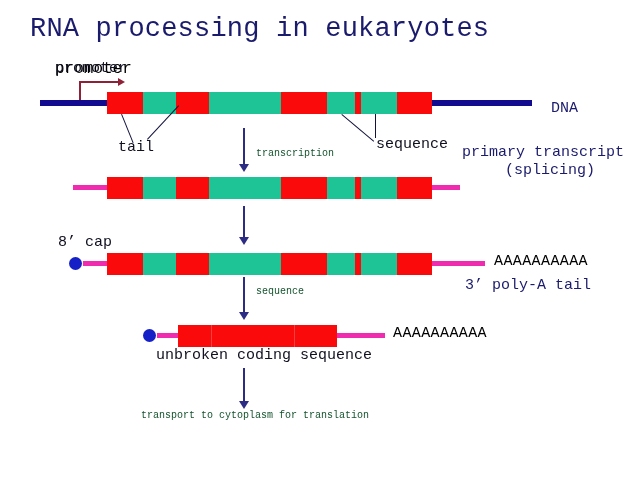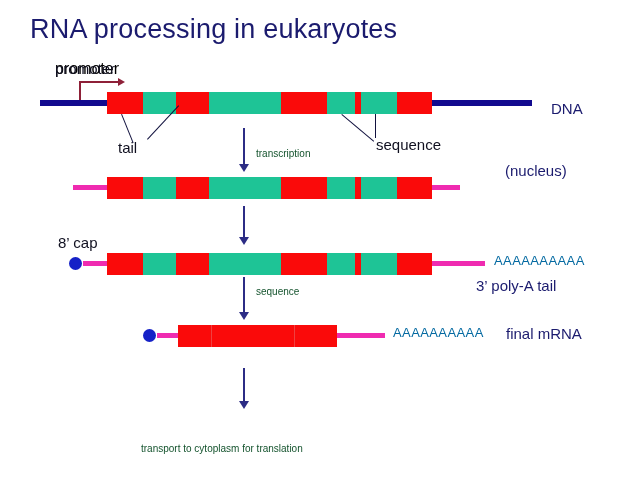--- a/index.html
+++ b/index.html
@@ -9,38 +9,39 @@
   }
   body {
     font-family: "Liberation Sans", sans-serif;
   }
   #stage {
     position: relative;
     width: 640px;
     height: 480px;
     background: #ffffff;
     overflow: hidden;
+    font-family: Liberation Mono, monospace;
   }
   .abs { position: absolute; }
 
   
   #title {
     left: 30px;
     top: 14px;
     font-size: 27px;
     color: #1b1b6e;
     letter-spacing: 0.2px;
     white-space: nowrap;
   }
 
   
   .lbl-navy   { color: #1b1b6e; font-size: 15px; white-space: nowrap; }
   .lbl-black  { color: #101020; font-size: 15px; white-space: nowrap; }
   .lbl-purple { color: #14532d; font-size: 10px; white-space: nowrap; }
-  .lbl-mag    { color: #0369a1; font-size: 13px; white-space: nowrap; letter-spacing:0.4px;}
+  .lbl-mag    { color: #000000; font-size: 15px; white-space: nowrap; letter-spacing:0.4px;}
 
   
   .strand-dna {
     height: 6px;
     background: #120a8f;
   }
   .strand-rna {
     height: 5px;
     background: #ef2bb0;
   }
@@ -127,21 +128,22 @@
   <div class="abs lbl-black" style="left:118px; top:139px;">tail</div>
 
   <div class="abs leader" style="left:342px; top:114px; width:42px; transform:rotate(40deg);"></div>
   <div class="abs leader" style="left:376px; top:114px; width:24px; transform:rotate(90deg);"></div>
   <div class="abs lbl-black" style="left:376px; top:136px;">sequence</div>
 
   <div class="abs varrow-line" style="left:243px; top:128px; height:37px;"></div>
   <div class="abs varrow-head" style="left:239px; top:164px;"></div>
   <div class="abs lbl-purple" style="left:256px; top:148px;">transcription</div>
 
-  <div class="abs lbl-navy" style="left:505px; top:162px;">(nucleus)</div>
+  <div class="abs lbl-navy" style="left:462px; top:144px;">primary transcript</div>
+  <div class="abs lbl-navy" style="left:505px; top:162px;">(splicing)</div>
 
   <div class="abs strand-rna" style="left:73px; top:185px; width:387px;"></div>
   <div class="abs gene" style="left:107px; top:177px; width:325px;">
     <span class="seg-exon" style="width:36px;"></span>
     <span class="seg-intron" style="width:33px;"></span>
     <span class="seg-exon" style="width:33px;"></span>
     <span class="seg-intron" style="width:72px;"></span>
     <span class="seg-exon" style="width:46px;"></span>
     <span class="seg-intron" style="width:28px;"></span>
     <span class="seg-exon" style="width:6px;"></span>
@@ -161,33 +163,33 @@
     <span class="seg-intron" style="width:33px;"></span>
     <span class="seg-exon" style="width:33px;"></span>
     <span class="seg-intron" style="width:72px;"></span>
     <span class="seg-exon" style="width:46px;"></span>
     <span class="seg-intron" style="width:28px;"></span>
     <span class="seg-exon" style="width:6px;"></span>
     <span class="seg-intron" style="width:36px;"></span>
     <span class="seg-exon" style="width:35px;"></span>
   </div>
   <div class="abs lbl-mag" style="left:494px; top:253px;">AAAAAAAAAA</div>
-  <div class="abs lbl-navy" style="left:476px; top:277px;">3’  poly-A tail</div>
+  <div class="abs lbl-navy" style="left:465px; top:277px;">3’  poly-A tail</div>
 
   <div class="abs varrow-line" style="left:243px; top:277px; height:36px;"></div>
   <div class="abs varrow-head" style="left:239px; top:312px;"></div>
   <div class="abs lbl-purple" style="left:256px; top:286px;">sequence</div>
 
   <div class="abs strand-rna" style="left:157px; top:333px; width:228px;"></div>
   <div class="abs cap-dot" style="left:143px; top:329px;"></div>
   <div class="abs coding-block" style="left:178px; top:325px; width:159px;">
     <span style="width:33px;"></span>
     <span style="width:83px;"></span>
     <span style="width:43px;"></span>
   </div>
   <div class="abs lbl-mag" style="left:393px; top:325px;">AAAAAAAAAA</div>
-  <div class="abs lbl-navy" style="left:506px; top:325px;">final mRNA</div>
+  <div class="abs lbl-black" style="left:156px; top:347px;">unbroken coding sequence</div>
 
   <div class="abs varrow-line" style="left:243px; top:368px; height:34px;"></div>
   <div class="abs varrow-head" style="left:239px; top:401px;"></div>
-  <div class="abs lbl-purple" style="left:141px; top:410px;margin-top:33px;">transport to cytoplasm for translation</div>
+  <div class="abs lbl-purple" style="left:141px; top:410px;">transport to cytoplasm for translation</div>
 
 </div>
 
 </body></html>

